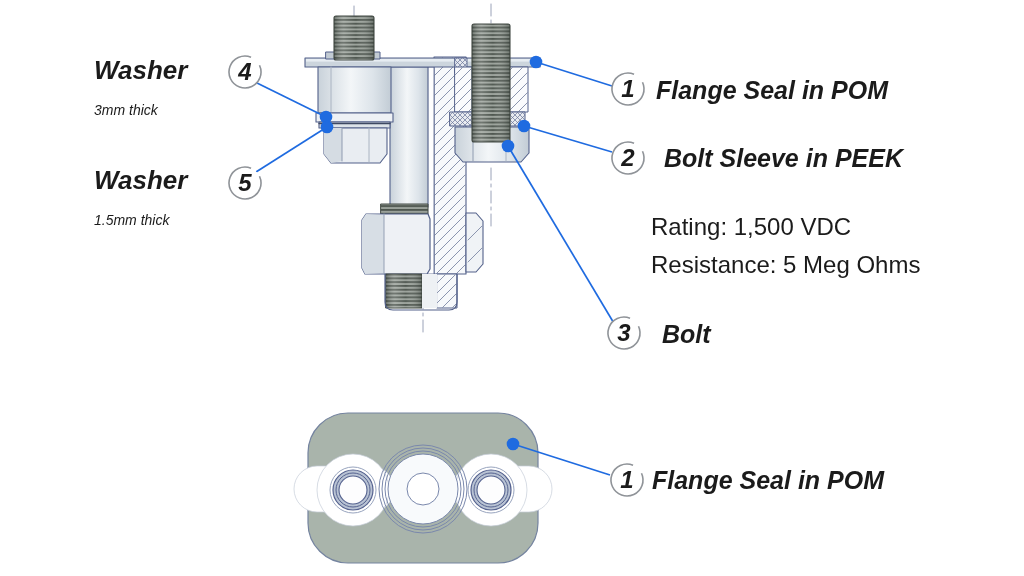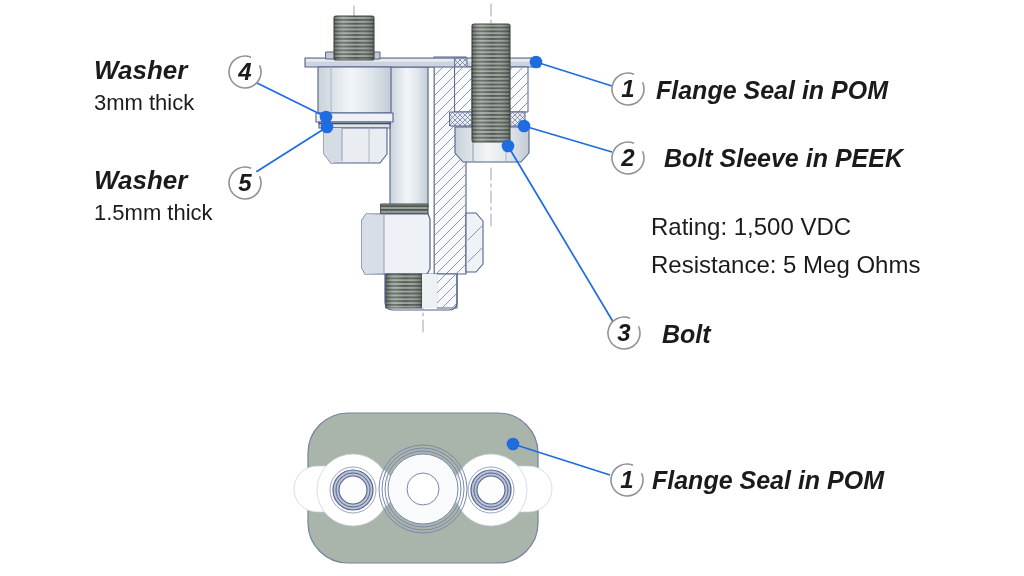--- a/index.html
+++ b/index.html
@@ -5,21 +5,21 @@
   html,body{margin:0;padding:0;background:#ffffff;}
   #stage{
     position:relative;width:1024px;height:576px;overflow:hidden;
     background:#ffffff;
     font-family:"Liberation Sans", sans-serif;
     color:#1b1b1b;
   }
   #art{position:absolute;left:0;top:0;}
   .note{position:absolute;line-height:1.15;}
   .note-title{font-size:26px;font-weight:bold;font-style:italic;}
-  .note-sub{font-size:22px;margin-top:4px;}
+  .note-sub{font-size:14px;font-style:italic;margin-top:16px;}
   .item-label{position:absolute;font-size:25px;font-weight:bold;font-style:italic;white-space:nowrap;text-align:center;}
   .specs{position:absolute;font-size:24px;font-weight:normal;line-height:38px;white-space:nowrap;}
   .callout{position:absolute;width:38px;height:38px;}
   .callout svg{position:absolute;left:0;top:0;}
   .callout .num{
     position:absolute;left:0;top:0;width:38px;height:38px;
     display:flex;align-items:center;justify-content:center;
     font-size:24px;font-weight:bold;font-style:italic;
   }
 </style>

